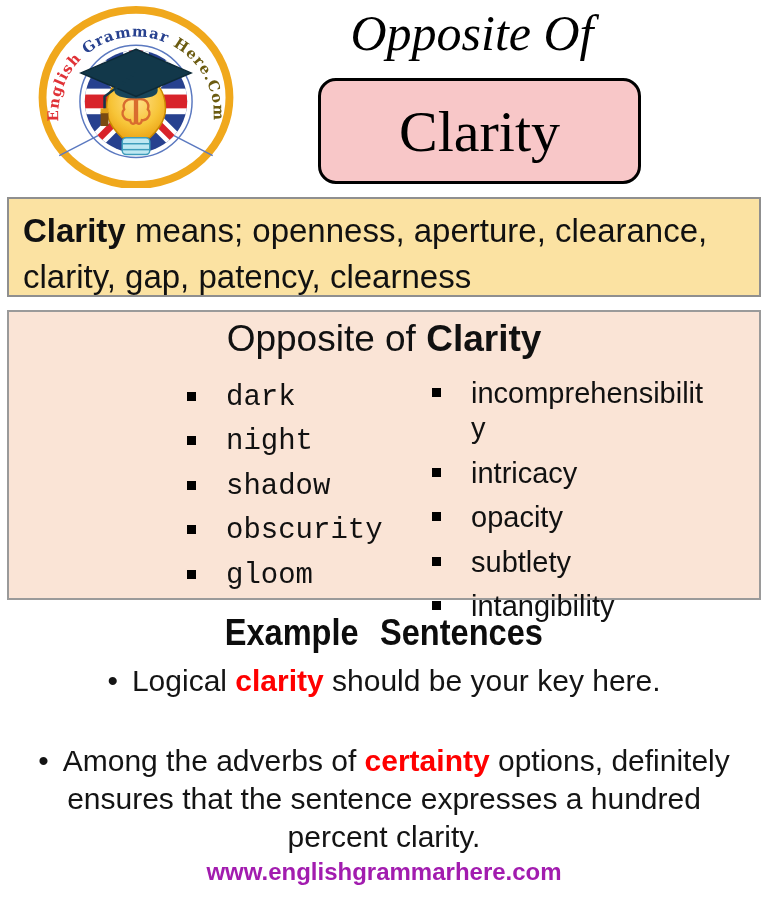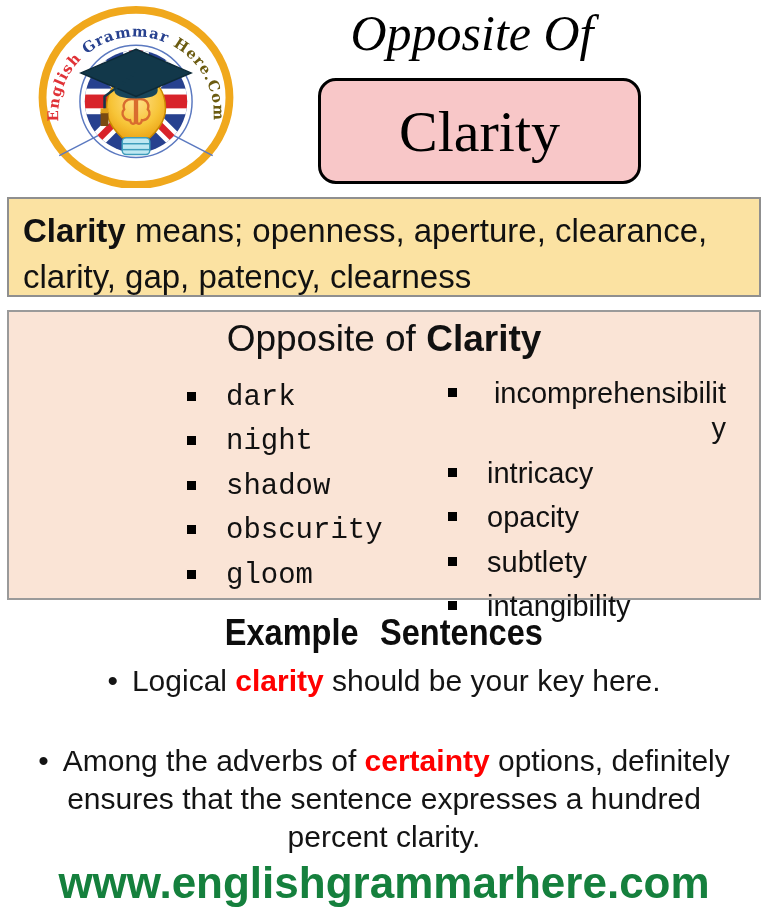--- a/index.html
+++ b/index.html
@@ -22,38 +22,38 @@
              padding:9px 16px 0 14px;font-size:33px;line-height:1.4;color:#111;}
   .means-box b{font-weight:700;}
 
   
   .opp-box{position:absolute;left:7px;top:310px;width:754px;height:290px;
            box-sizing:border-box;background:#FAE4D6;border:2px solid #9a9a9a;}
   .opp-title{margin-top:6px;text-align:center;font-size:37px;color:#111;}
   .opp-title b{font-weight:700;}
   .opp-list{position:absolute;list-style:none;margin:0;padding:0;font-size:29px;color:#111;}
   .opp-list.left{left:178px;top:68px;font-family:Liberation Mono, monospace;}
-  .opp-list.right{left:439px;top:64px;width:278px;text-align:right;}
+  .opp-list.right{left:423px;top:64px;width:278px;}
   .opp-list li{display:flex;align-items:flex-start;margin-bottom:9px;}
   .sq{flex:0 0 auto;width:9px;height:9px;background:#000;margin:12px 30px 0 0;}
   .opp-list .lbl{overflow-wrap:anywhere;line-height:1.22;}
 
   
   .ex-head{position:absolute;top:612px;width:100%;text-align:center;}
   .ex-head span{display:inline-block;font-size:37px;font-weight:700;color:#0d0d0d;
                 letter-spacing:0px;word-spacing:14px;transform:scaleX(0.88);}
   .sentence{position:absolute;width:100%;text-align:center;font-size:30px;color:#141414;}
   .s1{top:664px;text-align:center;}
   .s2{top:742px;left:50%;transform:translateX(-50%);max-width:712px;line-height:1.26;}
   .dot{margin-right:14px;}
   .kw{color:#FF0000;font-weight:700;}
 
   
   .footer{position:absolute;top:858px;width:100%;text-align:center;
-          font-size:44px;font-weight:700;color:#15803d;}
+          font-size:24px;font-weight:700;color:#a21caf;}
 </style>
 </head>
 <body>
 
 <div class="page">
 
   <div class="logo-wrap">
     <svg viewBox="0 0 200 185" width="200" height="182">
       <defs>
         <clipPath id="flagClip">

